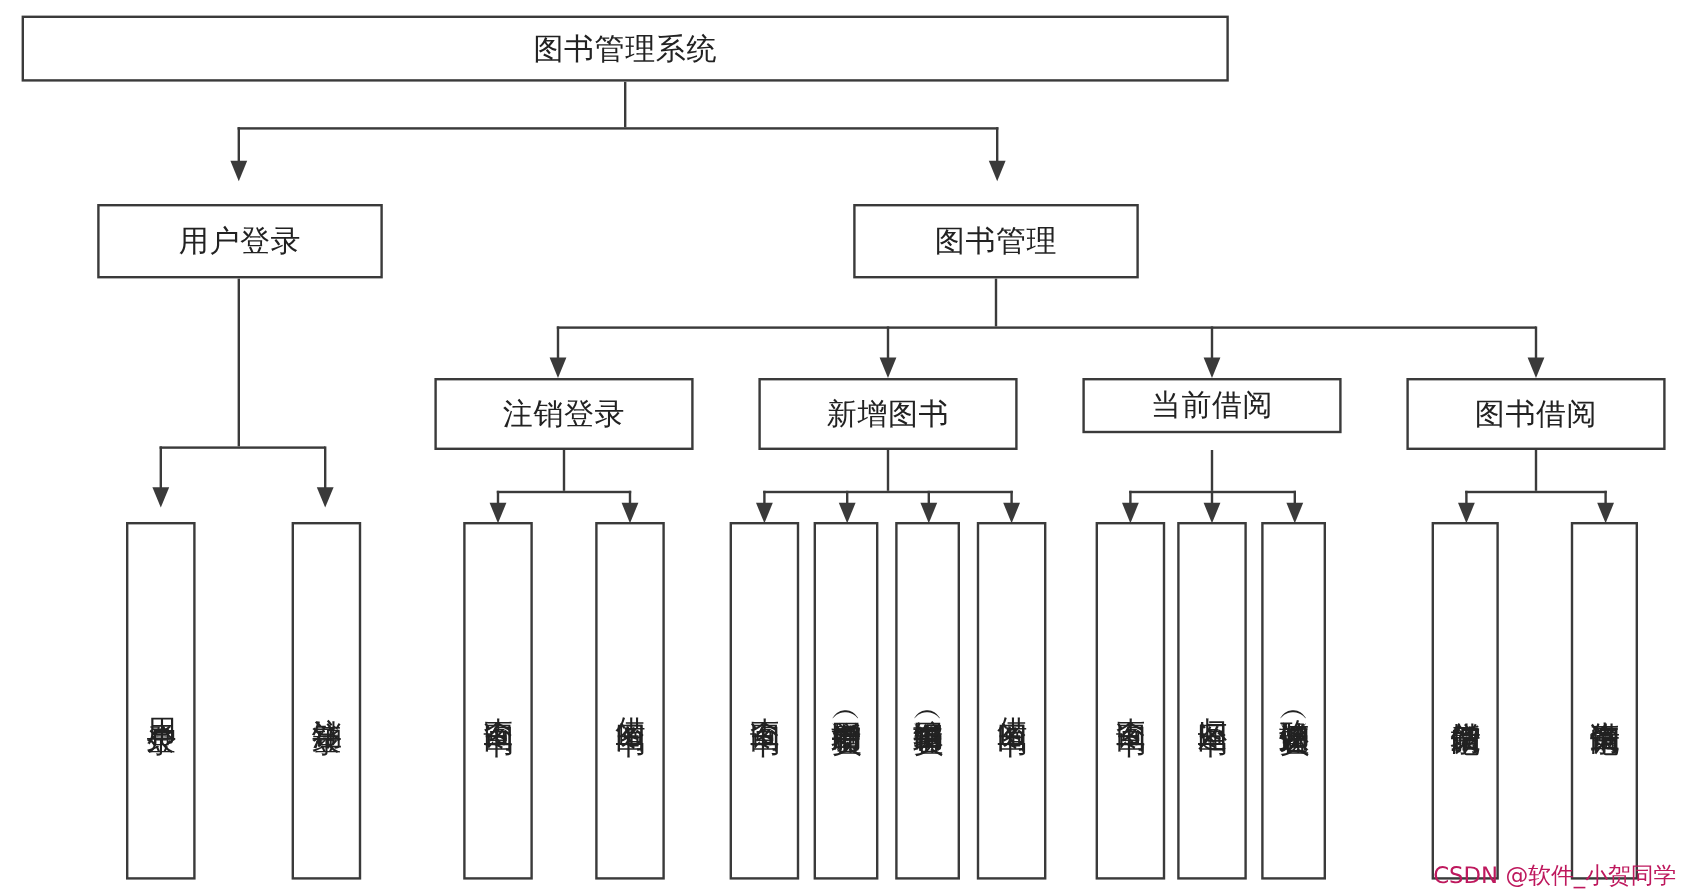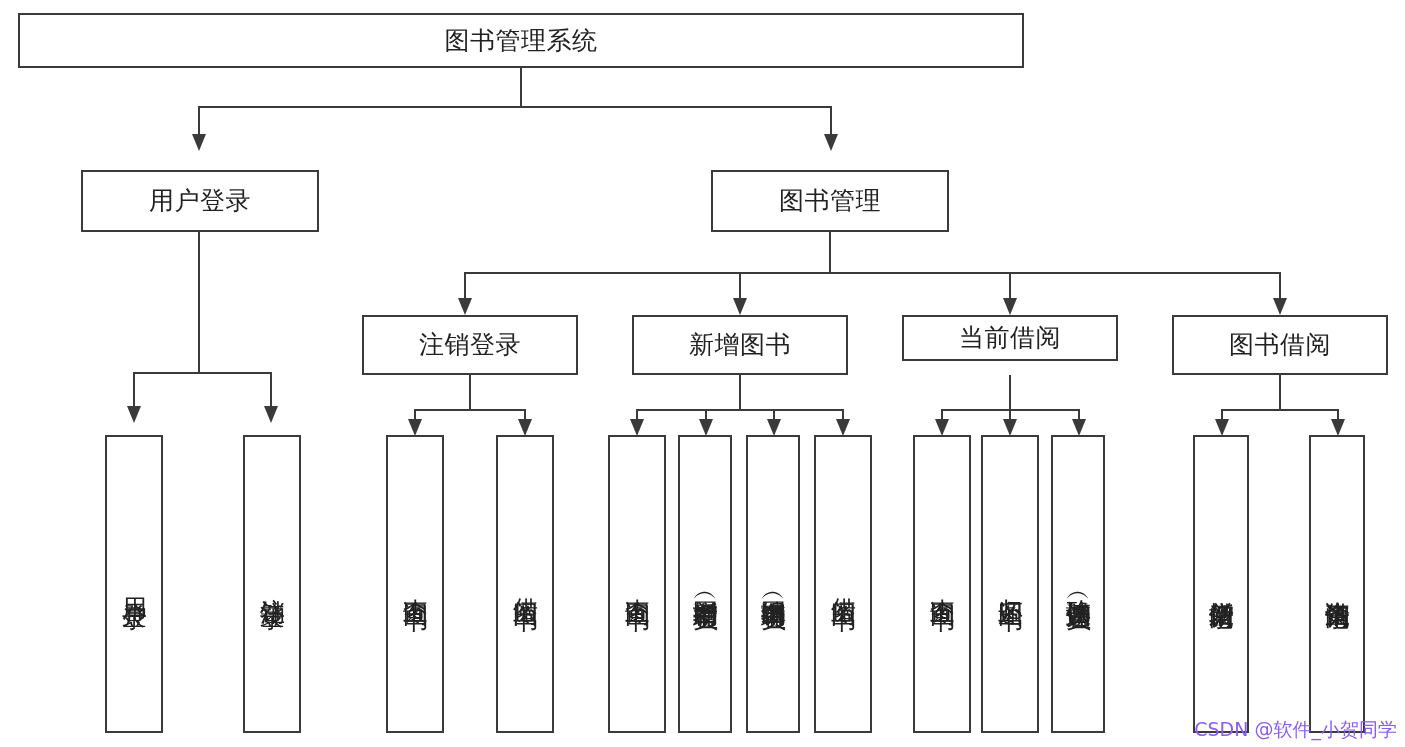--- a/index.html
+++ b/index.html
@@ -63,21 +63,21 @@
     border-left: 7px solid transparent;
     border-right: 7px solid transparent;
     border-top: 17px solid #3a3a3a;
   }
   
   #watermark {
     position: absolute;
     right: 8px;
     bottom: 4px;
     font-size: 19px;
-    color: #8b5cf6;
+    color: #be185d;
     font-family: "DejaVu Sans", "Liberation Sans", sans-serif;
     white-space: nowrap;
     pointer-events: none;
   }
 </style>
 </head>
 <body>
 
 <div id="canvas">
 

